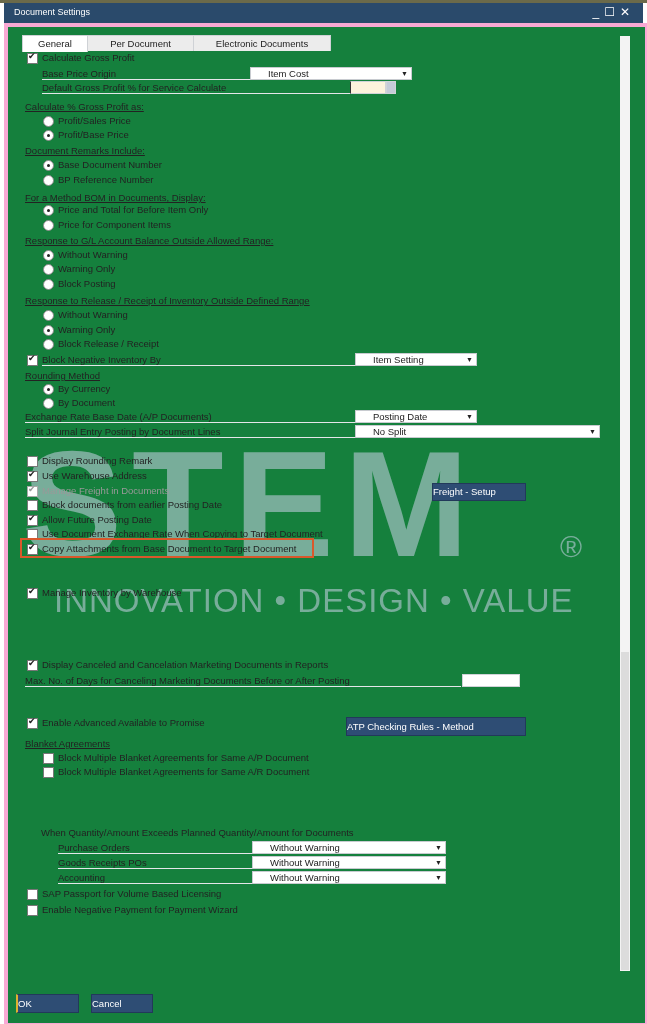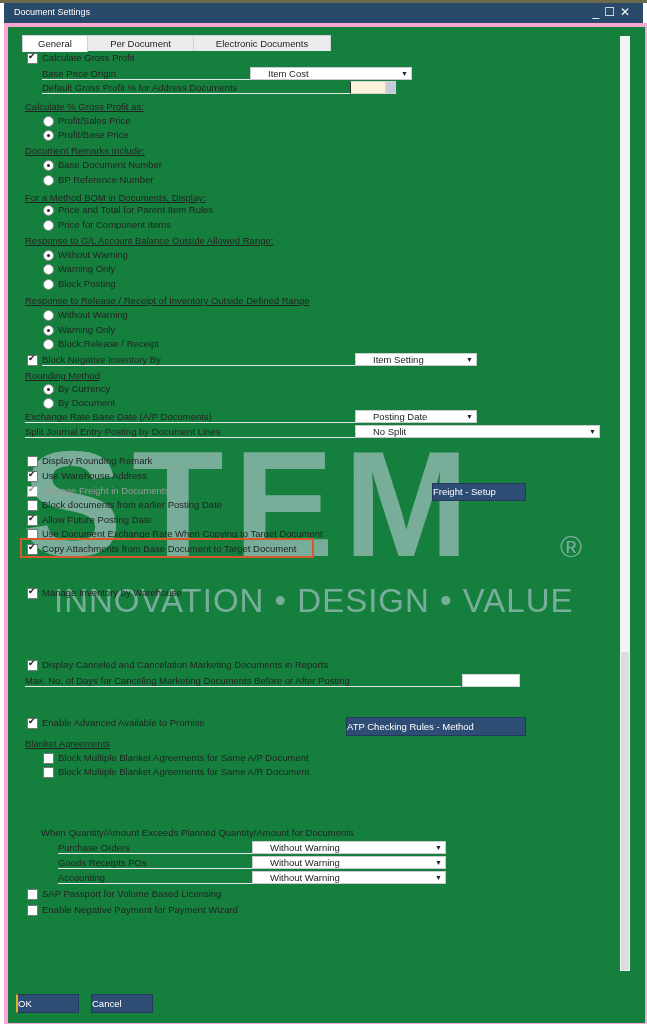--- a/index.html
+++ b/index.html
@@ -56,40 +56,40 @@
 <div class="wm" style="left:560px;top:530px;font-size:30px;">®</div>
 <div class="wm" style="left:54px;top:582px;font-size:33px;letter-spacing:1px;">INNOVATION • DESIGN • VALUE</div>
 
 <span class="cb on" style="left:27px;top:53px"></span>
 <span class="row" style="left:42px;top:52px">Calculate Gross Profit</span>
 
 <span class="row" style="left:42px;top:68px">Base Price Origin</span>
 <div class="line" style="left:42px;top:79px;width:208px"></div>
 <div class="sel" style="left:250px;top:67px;width:143px"><span>Item Cost</span><span class="arrow">▼</span></div>
 
-<span class="row" style="left:42px;top:82px">Default Gross Profit % for Address Documents</span>
+<span class="row" style="left:42px;top:82px">Default Gross Profit % for Service Calculate</span>
 <div class="line" style="left:42px;top:93px;width:308px"></div>
 <div class="field" style="left:350px;top:81px;width:34px;background:#fdf3dc;border-left:1px solid #333"></div>
 <div class="field" style="left:386px;top:81px;width:8px;background:#c5cbd8"></div>
 
 <span class="row lbl-u" style="left:25px;top:101px">Calculate % Gross Profit as:</span>
 <span class="rd" style="left:43px;top:116px"></span>
 <span class="row" style="left:58px;top:115px">Profit/Sales Price</span>
 <span class="rd on" style="left:43px;top:130px"></span>
 <span class="row" style="left:58px;top:129px">Profit/Base Price</span>
 
 <span class="row lbl-u" style="left:25px;top:145px">Document Remarks Include:</span>
 <span class="rd on" style="left:43px;top:160px"></span>
 <span class="row" style="left:58px;top:159px">Base Document Number</span>
 <span class="rd" style="left:43px;top:175px"></span>
 <span class="row" style="left:58px;top:174px">BP Reference Number</span>
 
 <span class="row lbl-u" style="left:25px;top:192px">For a Method BOM in Documents, Display:</span>
 <span class="rd on" style="left:43px;top:205px"></span>
-<span class="row" style="left:58px;top:204px">Price and Total for Parent Item Rules</span>
+<span class="row" style="left:58px;top:204px">Price and Total for Before Item Only</span>
 <span class="rd" style="left:43px;top:220px"></span>
 <span class="row" style="left:58px;top:219px">Price for Component Items</span>
 
 <span class="row lbl-u" style="left:25px;top:235px">Response to G/L Account Balance Outside Allowed Range:</span>
 <span class="rd on" style="left:43px;top:250px"></span>
 <span class="row" style="left:58px;top:249px">Without Warning</span>
 <span class="rd" style="left:43px;top:264px"></span>
 <span class="row" style="left:58px;top:263px">Warning Only</span>
 <span class="rd" style="left:43px;top:279px"></span>
 <span class="row" style="left:58px;top:278px">Block Posting</span>

